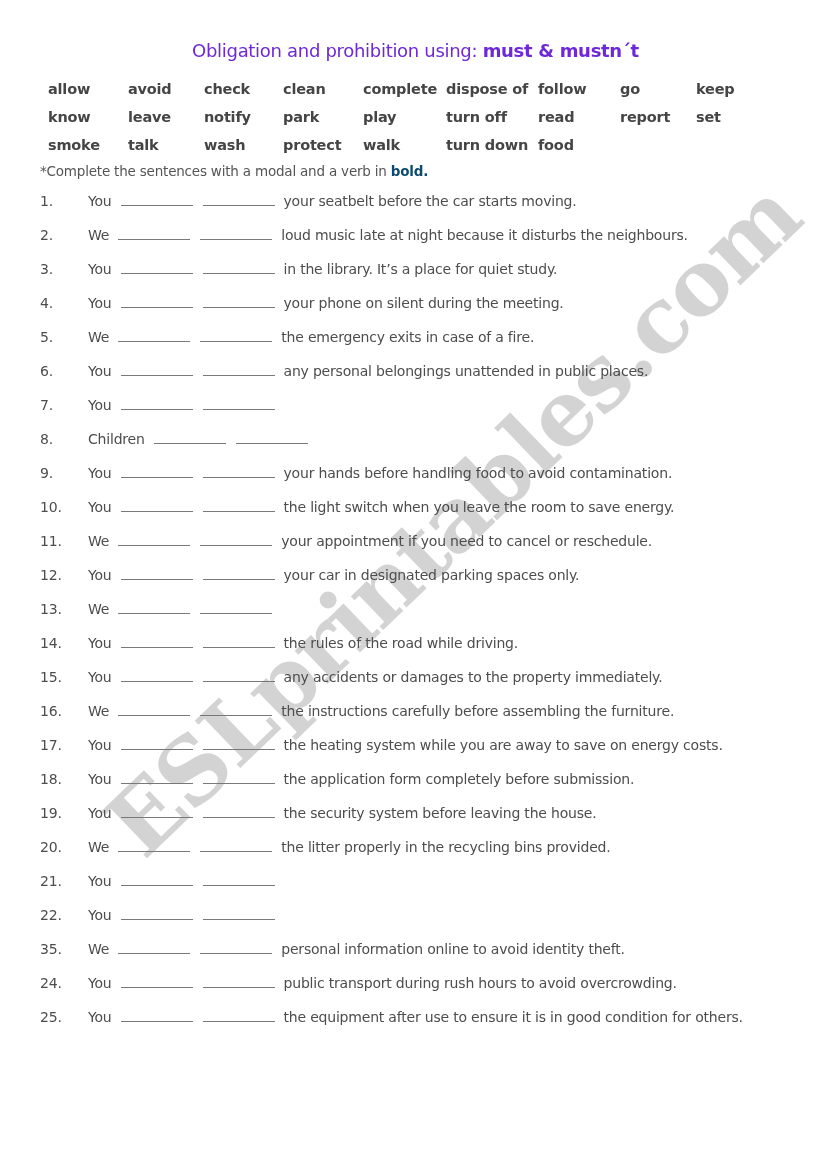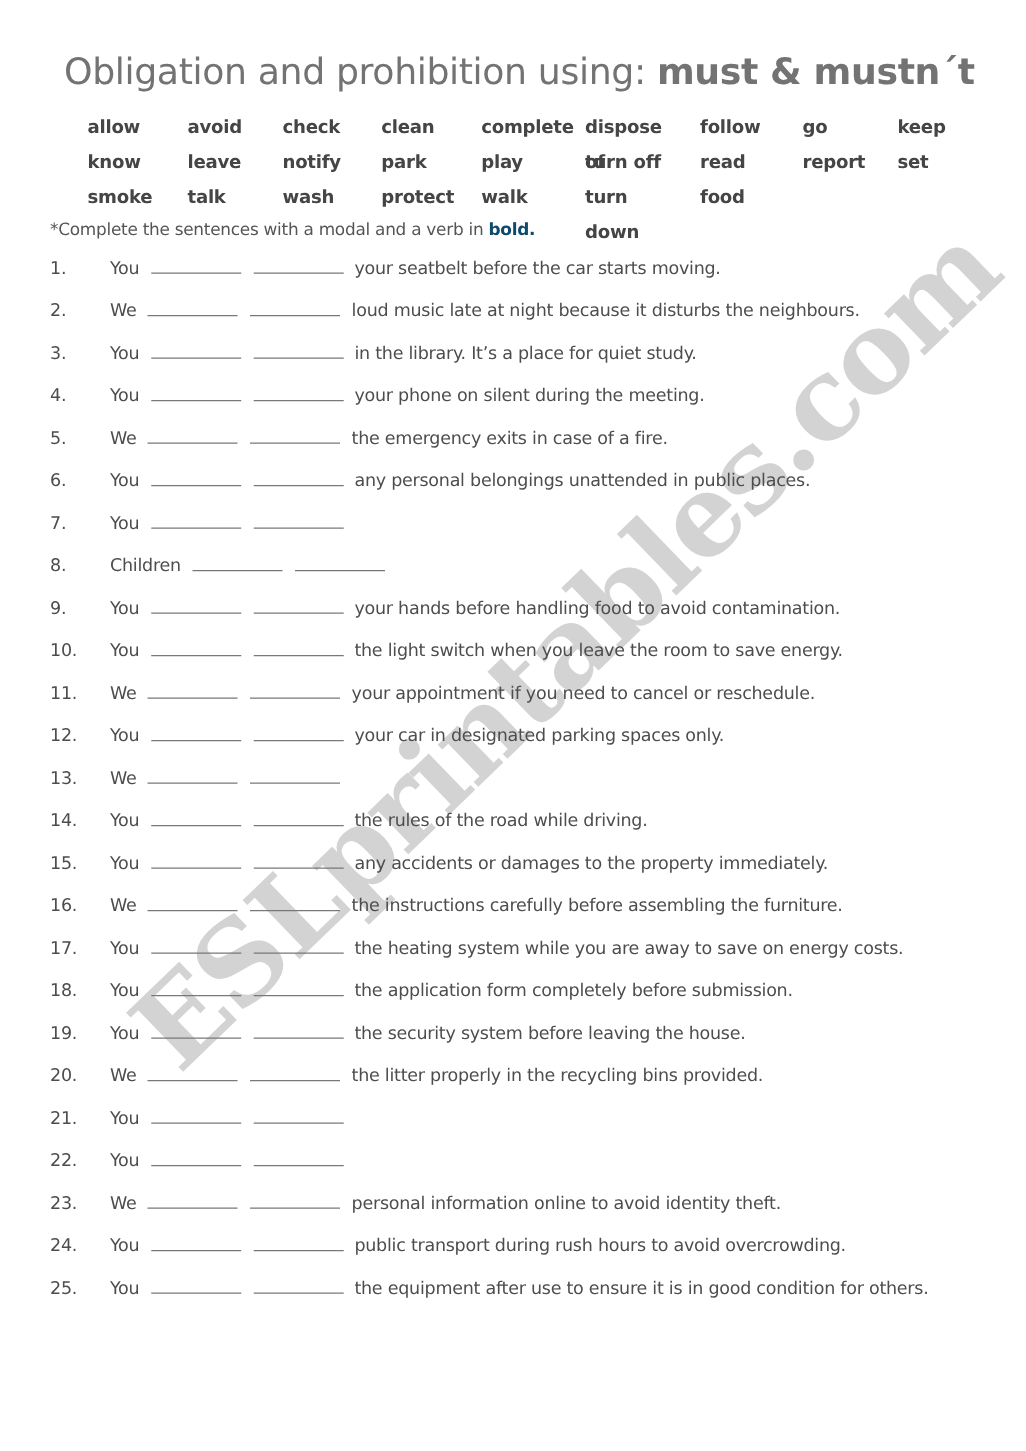--- a/index.html
+++ b/index.html
@@ -23,36 +23,36 @@
     color:#c9c9c9;
     opacity:.8;
     white-space:nowrap;
     z-index:0;
     pointer-events:none;
   }
   .content{position:relative;z-index:1;padding:40px 30px 0 40px;}
   .title{
     margin:0 0 0 0;
     text-align:center;
-    font-size:29px;
+    font-size:18px;
     font-weight:normal;
-    color:#737373;
+    color:#6d28d9;
     letter-spacing:-0.3px;
   }
   .title b{font-weight:bold;}
   .wordbank{
     display:grid;
     grid-template-columns:80px 76px 79px 80px 83px 92px 82px 76px 1fr;
     margin:14px 0 0 8px;
     font-weight:bold;
     font-size:14.5px;
     letter-spacing:-0.2px;
     color:#454545;
   }
-  .wordbank .w{line-height:28px;height:28px;margin-left:22px;}
+  .wordbank .w{line-height:28px;height:28px;}
   .instruction{
     margin:4px 0 0 0;
     font-size:13.5px;
     letter-spacing:-0.2px;
     color:#555555;
   }
   .instruction b{font-weight:bold;color:#0c4a6e;}
   .sentences{margin-top:14px;}
   .srow{
     display:flex;
@@ -281,21 +281,21 @@
   </div>
 
   <div class="srow">
     <span class="snum">22.</span>
     <span class="ssubj">You</span>
     <span class="blank"></span>
     <span class="blank"></span>
   </div>
 
   <div class="srow">
-    <span class="snum">23.</span>
+    <span class="snum">35.</span>
     <span class="ssubj">We</span>
     <span class="blank"></span>
     <span class="blank"></span>
     <span class="srest">personal information online to avoid identity theft.</span>
   </div>
 
   <div class="srow">
     <span class="snum">24.</span>
     <span class="ssubj">You</span>
     <span class="blank"></span>

